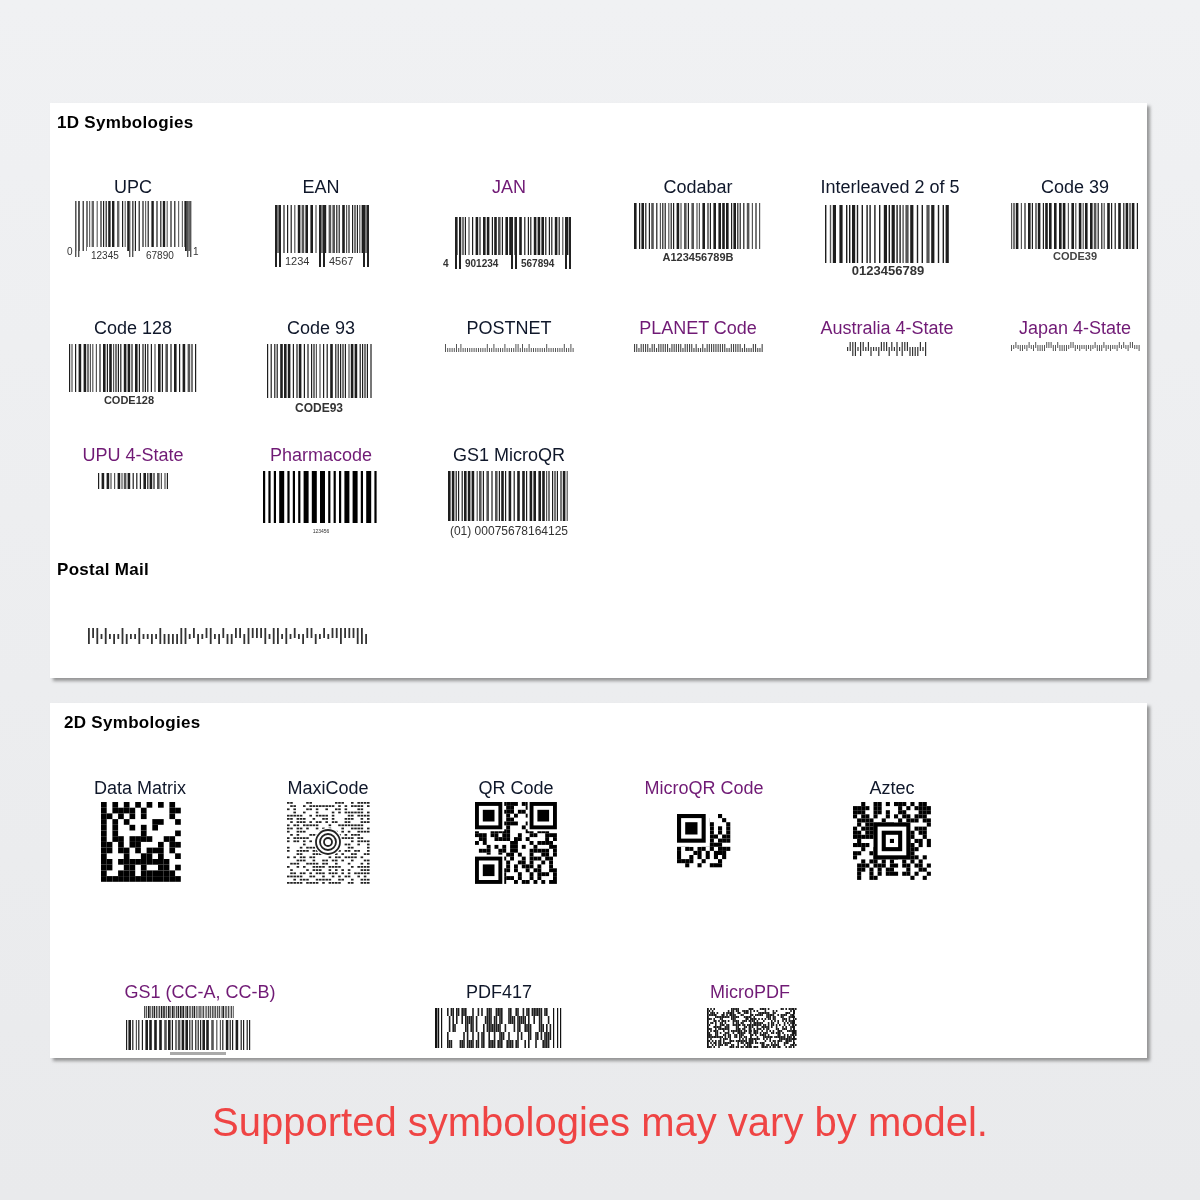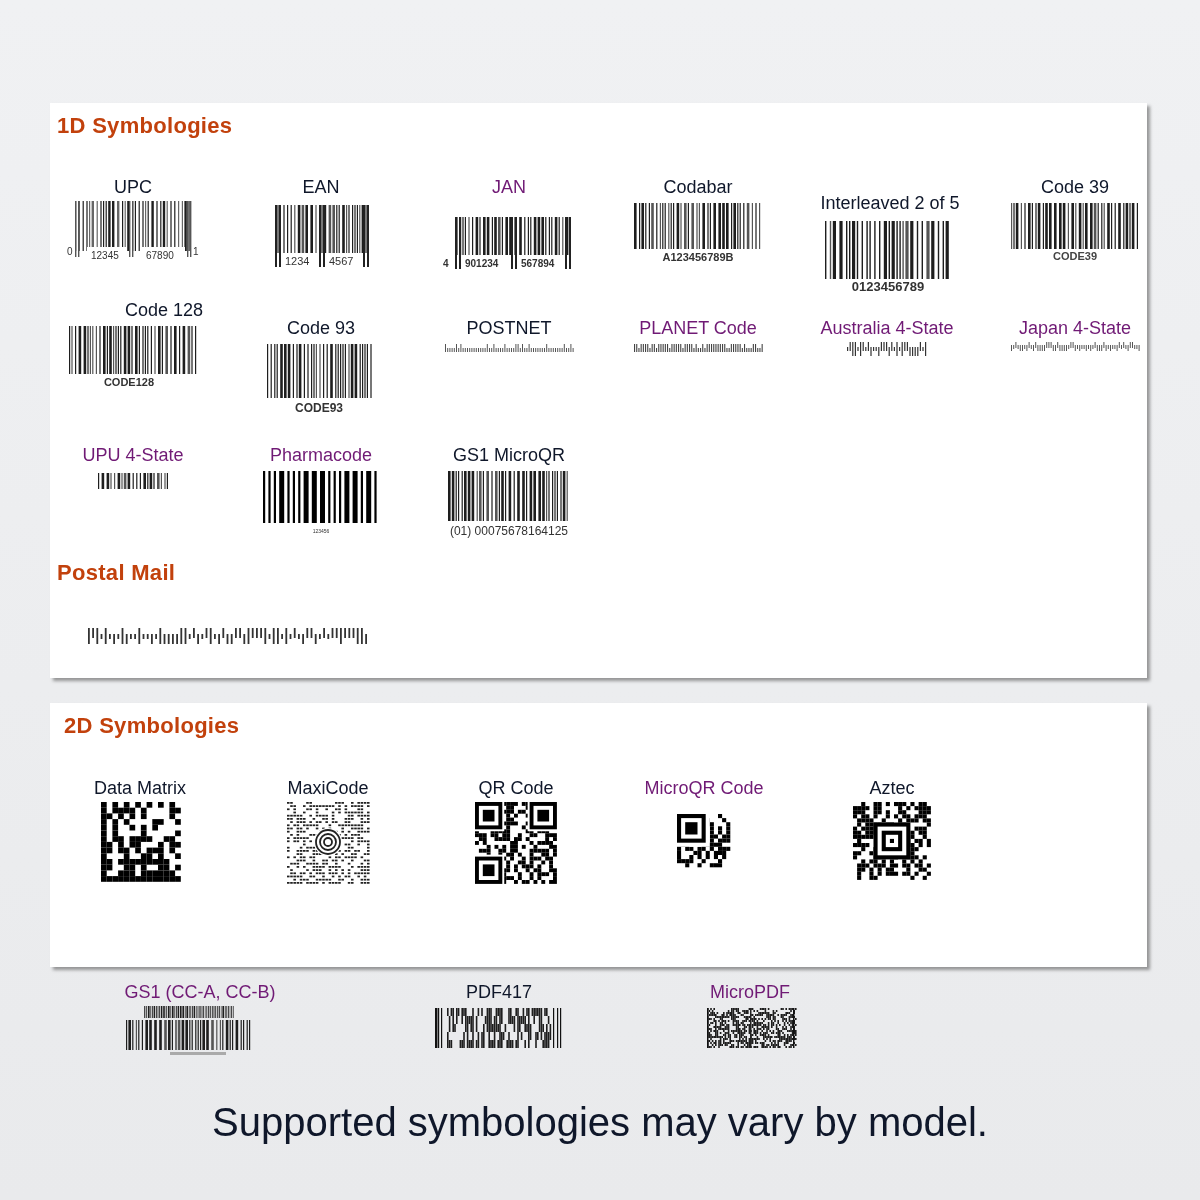--- a/index.html
+++ b/index.html
@@ -6,35 +6,35 @@
   body {
     width:1200px; height:1200px; position:relative; overflow:hidden;
     background: linear-gradient(180deg, #f0f1f3 0%, #e9eaec 100%);
     font-family: "Liberation Sans", sans-serif;
   }
   .panel {
     position:absolute; background:#ffffff;
     box-shadow: 3px 3px 3px rgba(80,80,80,0.55);
   }
   #panel1 { left:50px; top:103px; width:1097px; height:575px; }
-  #panel2 { left:50px; top:703px; width:1097px; height:264px; }
+  #panel2 { left:50px; top:703px; width:1097px; height:355px; }
   .section-title {
-    position:absolute; font-weight:bold; font-size:22px; color:#c2410c;
+    position:absolute; font-weight:bold; font-size:17px; color:#000000;
     letter-spacing:0.3px; white-space:nowrap;
   }
   .item { position:absolute; text-align:center; }
   .label {
     font-size:18px; white-space:nowrap; display:block; line-height:20px;
   }
   .label.link { color:#0f172a; cursor:pointer; }
   .label.plain { color:#701a75; }
   .code { display:block; margin:0 auto; }
   #footer {
     position:absolute; left:0; top:1100px; width:1200px; text-align:center;
-    font-size:40px; color:#0f172a; letter-spacing:0px;
+    font-size:40px; color:#ef4444; letter-spacing:0px;
   }
 </style>
 </head>
 <body>
 
 <div id="panel1" class="panel">
   <div class="section-title" style="left:7px; top:10px;">1D Symbologies</div>
 
   <div class="item" style="left:13px; top:74px; width:140px;">
     <span class="label link">UPC</span>
@@ -221,21 +221,21 @@
           <rect x="115.19999999999999" y="6" width="1.2" height="46" fill="#1e1e1e"></rect>
           <rect x="118.79999999999998" y="6" width="2.6" height="46" fill="#555"></rect>
           <rect x="123.79999999999998" y="6" width="1.2" height="46" fill="#555"></rect>
           <rect x="127.39999999999998" y="6" width="1.2" height="46" fill="#1e1e1e"></rect>
           <rect x="130.99999999999997" y="6" width="1.2" height="46" fill="#555"></rect>
         </g>
       <text x="70" y="64" text-anchor="middle" font-size="11" font-weight="bold" fill="#333">A123456789B</text>
     </svg>
   </div>
 
-  <div class="item" style="left:755px; top:90px; width:170px;">
+  <div class="item" style="left:755px; top:74px; width:170px;">
     <span class="label link">Interleaved 2 of 5</span>
     <svg class="code" width="170" height="80" viewBox="0 0 170 80">
       <g class="bars">
           <rect x="20" y="8" width="1.4" height="58" fill="#1e1e1e"></rect>
           <rect x="24.8" y="8" width="1.4" height="58" fill="#555"></rect>
           <rect x="27.8" y="8" width="3.2" height="58" fill="#1e1e1e"></rect>
           <rect x="34.4" y="8" width="3.2" height="58" fill="#1e1e1e"></rect>
           <rect x="41" y="8" width="1.4" height="58" fill="#1e1e1e"></rect>
           <rect x="44" y="8" width="1.4" height="58" fill="#1e1e1e"></rect>
           <rect x="47" y="8" width="3.2" height="58" fill="#1e1e1e"></rect>
@@ -302,21 +302,21 @@
           <rect x="118.19999999999996" y="6" width="1.2" height="46" fill="#1e1e1e"></rect>
           <rect x="120.59999999999997" y="6" width="2.6" height="46" fill="#1e1e1e"></rect>
           <rect x="124.39999999999996" y="6" width="1.2" height="46" fill="#1e1e1e"></rect>
           <rect x="126.79999999999997" y="6" width="2.6" height="46" fill="#1e1e1e"></rect>
           <rect x="131.79999999999995" y="6" width="1.2" height="46" fill="#1e1e1e"></rect>
         </g>
       <text x="70" y="63" text-anchor="middle" font-size="11" font-weight="bold" fill="#444">CODE39</text>
     </svg>
   </div>
 
-  <div class="item" style="left:13px; top:197px; width:140px;text-align:right;">
+  <div class="item" style="left:13px; top:215px; width:140px;">
     <span class="label link">Code 128</span>
     <svg class="code" width="140" height="66" viewBox="0 0 140 66">
       <g class="bars">
           <rect x="6" y="6" width="1.2" height="48" fill="#1e1e1e"></rect>
           <rect x="8.4" y="6" width="1.2" height="48" fill="#555"></rect>
           <rect x="12" y="6" width="1.2" height="48" fill="#1e1e1e"></rect>
           <rect x="15.6" y="6" width="2.6" height="48" fill="#1e1e1e"></rect>
           <rect x="20.6" y="6" width="2.6" height="48" fill="#1e1e1e"></rect>
           <rect x="24.400000000000002" y="6" width="1.2" height="48" fill="#1e1e1e"></rect>
           <rect x="26.8" y="6" width="1.2" height="48" fill="#555"></rect>

